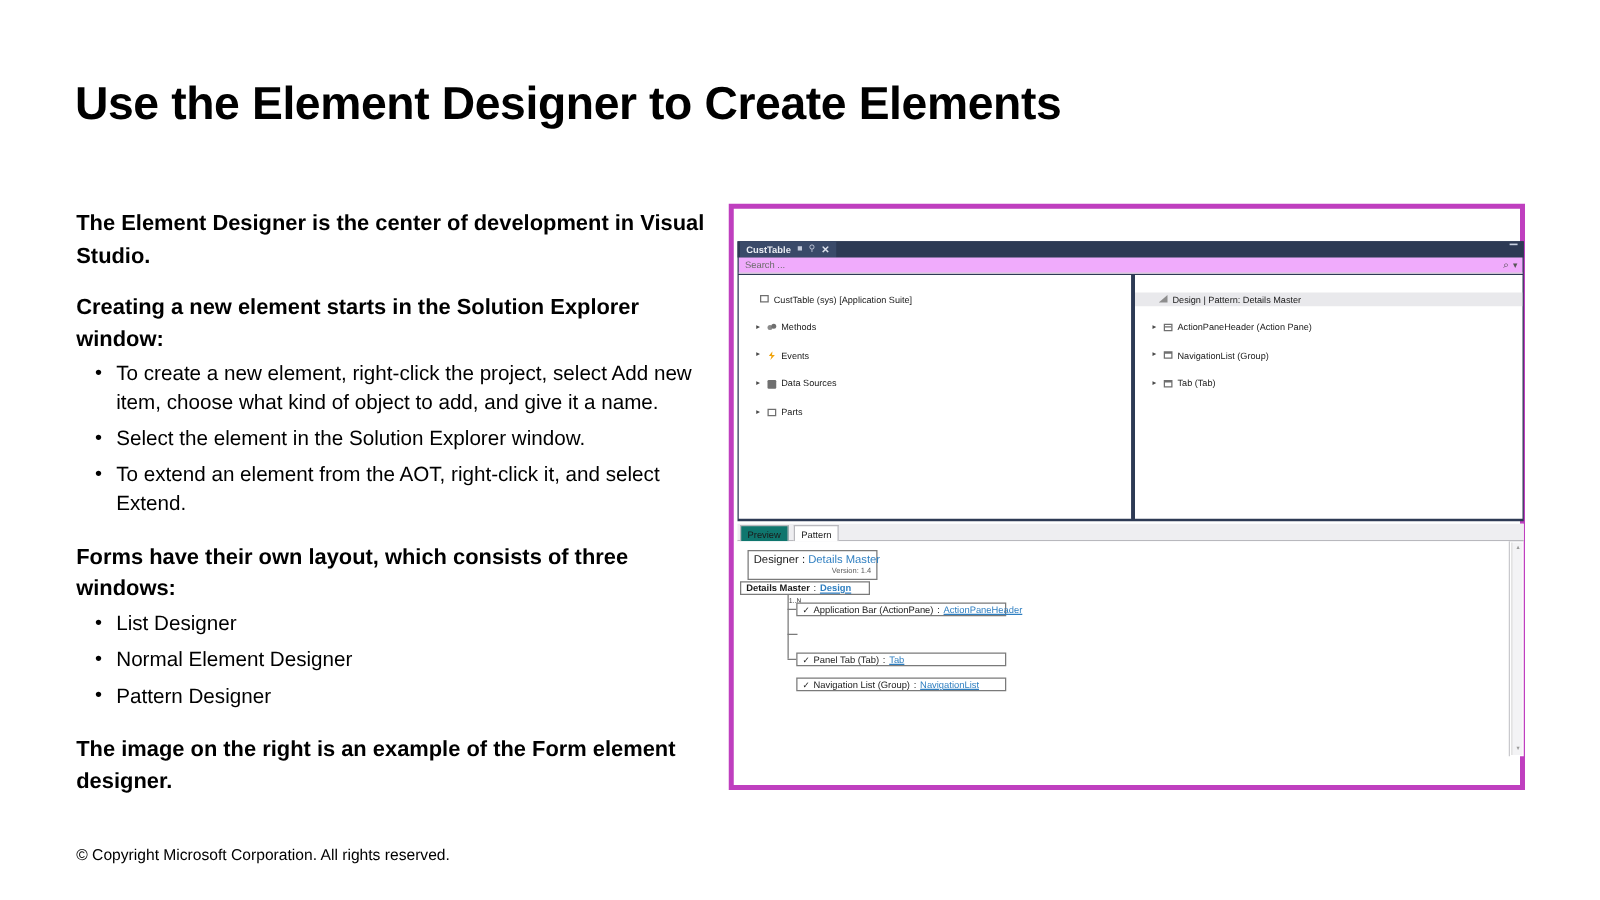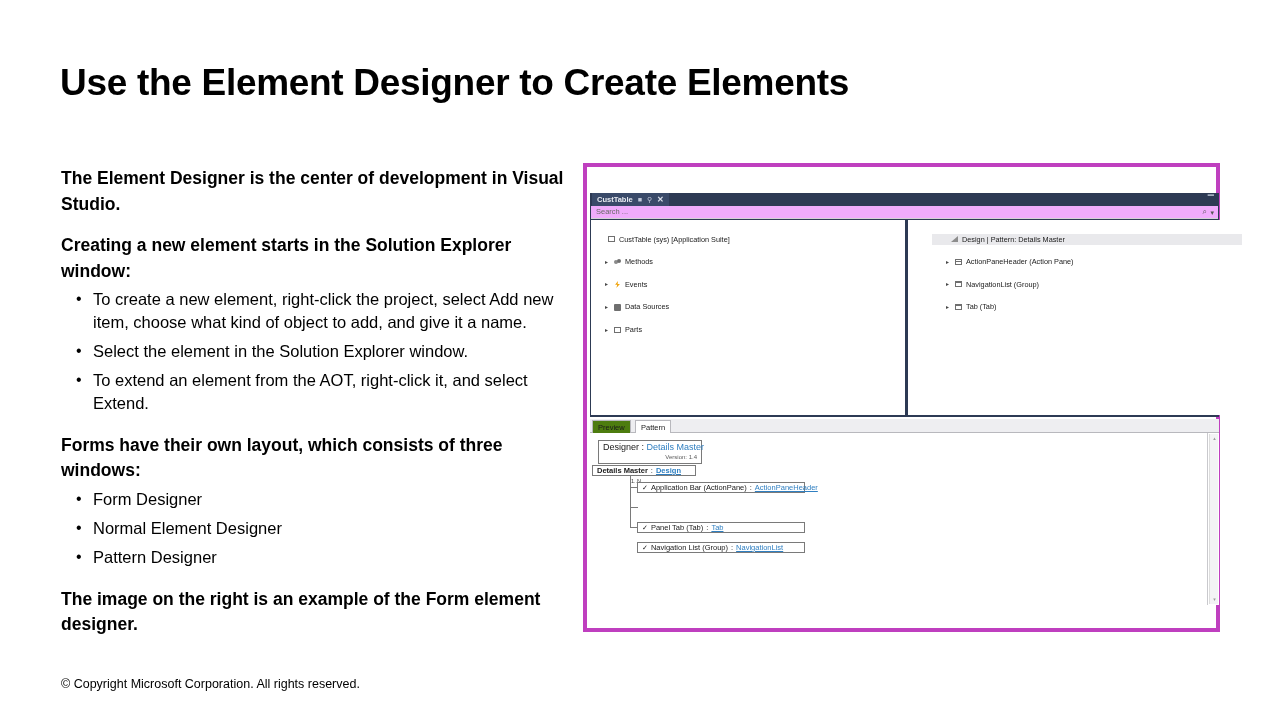--- a/index.html
+++ b/index.html
@@ -194,21 +194,20 @@
     left: 314px; top: 0;
     width: 3px; height: 195px;
     background: #2d3a54;
   }
   .pane-right {
     position: absolute;
     left: 317px; top: 0;
     width: 310px; height: 195px;
     background: #ffffff;
     overflow: hidden;
-    padding-left: 24px;
   }
 
   .tree { padding: 2px 0 0 0; }
   .tree-row {
     display: flex;
     align-items: center;
     height: 10.6px;
     padding-left: 6px;
     gap: 3px;
     white-space: nowrap;
@@ -313,21 +312,21 @@
   .pat-tab {
     position: absolute;
     top: 1px;
     height: 13px;
     padding: 0 5px;
     font-size: 7.5px;
     line-height: 13px;
     color: #1a1a1a;
     border: 1px solid #b8b8bd;
     border-bottom: none;
-    background: #4d7c0f;
+    background: #0f766e;
     box-sizing: border-box;
   }
   .pat-tab.active { background: #ffffff; }
 
   .pat-canvas {
     position: absolute;
     left: 0; top: 14px;
     width: 618px;
     height: 172px;
     background: #ffffff;
@@ -443,21 +442,21 @@
     </li>
   </ul>
 
   <div class="gap"></div>
 
   <p class="para">Forms have their own layout, which consists of three windows:</p>
 
   <ul class="bullets">
     <li>
       <span class="dot">•</span>
-      <span>Form Designer</span>
+      <span>List Designer</span>
     </li>
     <li>
       <span class="dot">•</span>
       <span>Normal Element Designer</span>
     </li>
     <li>
       <span class="dot">•</span>
       <span>Pattern Designer</span>
     </li>
   </ul>

